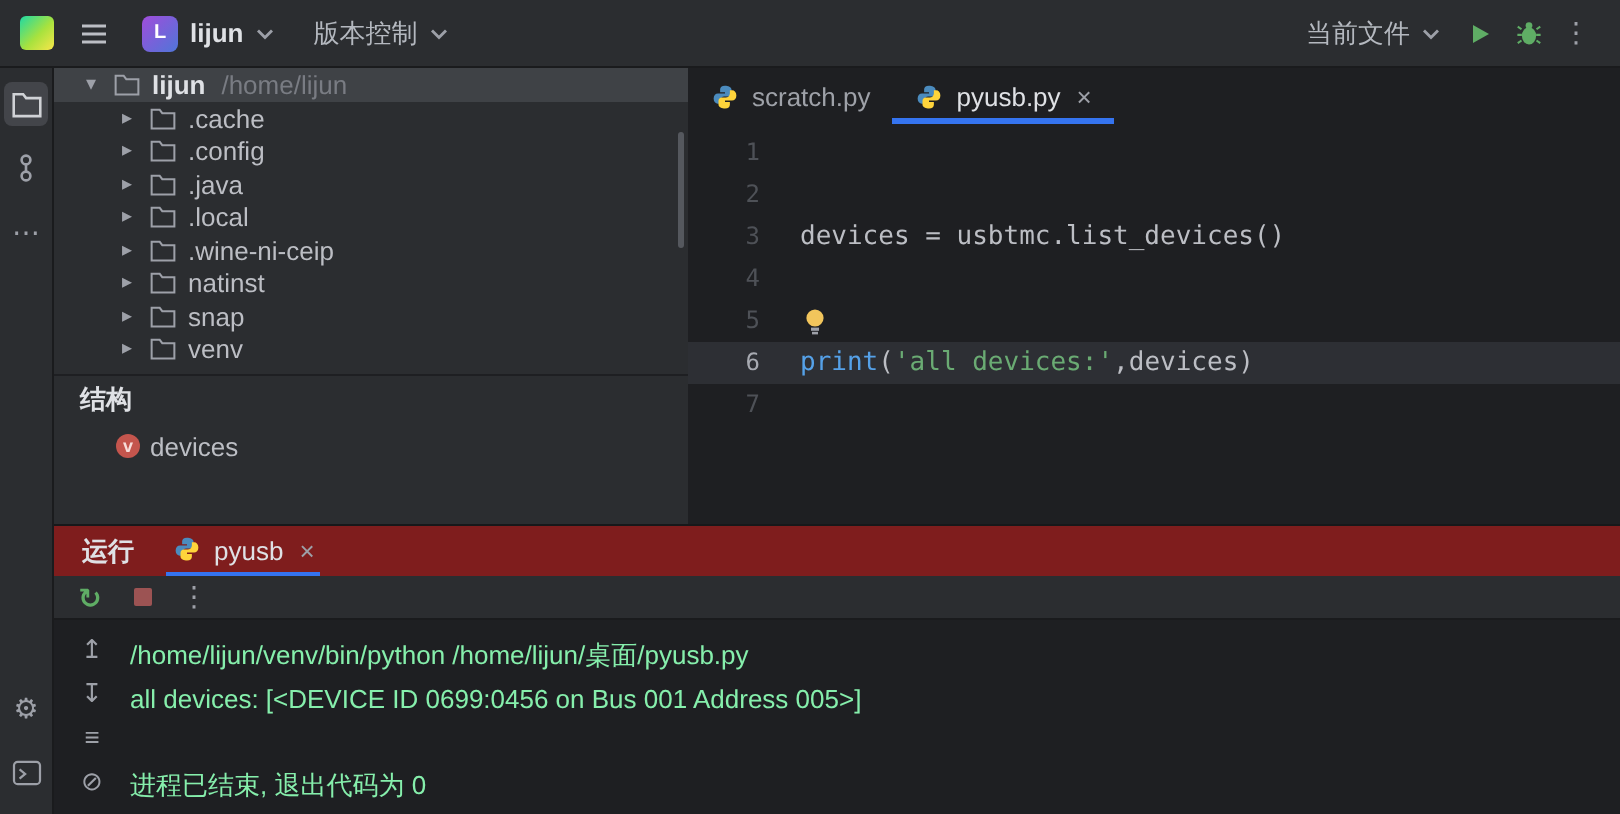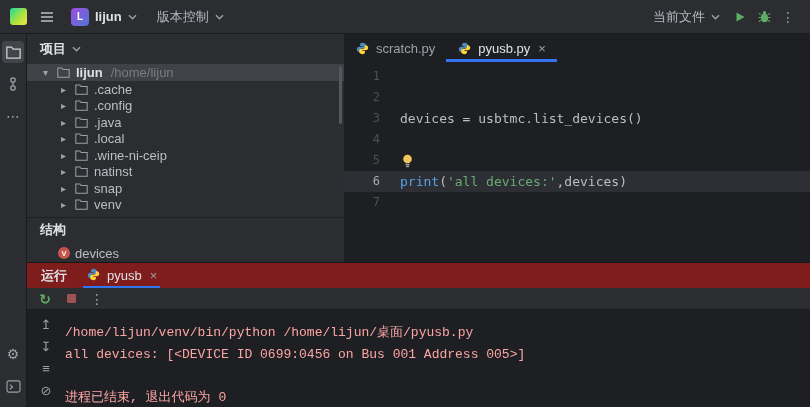--- a/index.html
+++ b/index.html
@@ -64,21 +64,21 @@
 .rtitle{color:#dfe1e5;font-weight:600}
 .rtab{display:flex;align-items:center;gap:6px;color:#dfe1e5;position:relative;height:100%;padding:0 3px}
 .rtab::after{content:"";position:absolute;left:0;right:0;bottom:0;height:2px;background:#3574f0}
 .rtoolbar{height:22px;background:#2b2d30;display:flex;align-items:center;gap:8px;padding:0 9px;border-bottom:1px solid #1a1b1d}
 .rtoolbar .ibtn{min-width:18px;height:18px}
 .rerun{color:#5fad65;font-size:14px;font-weight:bold;line-height:14px}
 .stopsq{width:9px;height:9px;background:#9c5353;border-radius:1px}
 .console{display:flex;height:calc(100% - 48px)}
 .cgutter{width:38px;display:flex;flex-direction:column;align-items:center;gap:8px;padding-top:8px;color:#9da0a8}
 .cgbtn{font-size:13px;line-height:14px}
-.cbody{flex:1;font-family:Liberation Mono, monospace;font-size:13px;line-height:21.5px;padding-top:12px;color:#fca5a5}
+.cbody{flex:1;font-family:Liberation Sans, sans-serif;font-size:13px;line-height:21.5px;padding-top:7px;color:#86efac}
 .cline{white-space:pre}
 </style>
 </head>
 <body>
 
 <div class="titlebar">
   <span class="app-logo"></span>
   <span class="ibtn">
     <svg width="14" height="12" viewBox="0 0 14 12">
         <path d="M1 2h12M1 6h12M1 10h12" stroke="#bcbec4" stroke-width="1.4" fill="none"></path>
@@ -138,26 +138,20 @@
   <span class="abtn">⚙</span>
   <span class="abtn">
     <svg width="15" height="13" viewBox="0 0 16 14">
         <rect x="1" y="1" width="14" height="12" rx="2" fill="none" stroke="#9da0a8" stroke-width="1.2"></rect>
         <path d="M4 5l3 2.5L4 10" fill="none" stroke="#9da0a8" stroke-width="1.2"></path>
       </svg>
   </span>
 </div>
 
 <div class="project">
-  <div class="pheader">
-    <span>项目</span>
-    <svg width="9" height="6" viewBox="0 0 9 6">
-        <path d="M1 1.2 4.5 4.8 8 1.2" fill="none" stroke="#9da0a8" stroke-width="1.4"></path>
-      </svg>
-  </div>
   <div class="root-row">
     <span class="chev">▾</span>
     <span class="icon14">
       <svg width="13" height="11" viewBox="0 0 14 12">
           <path fill="none" stroke="#9da0a8" stroke-width="1.1" d="M.8 1h4.4l1.4 1.8h6.6v8.4H.8z"></path>
         </svg>
     </span>
     <span class="rname">lijun</span>
     <span class="rpath">/home/lijun</span>
   </div>

